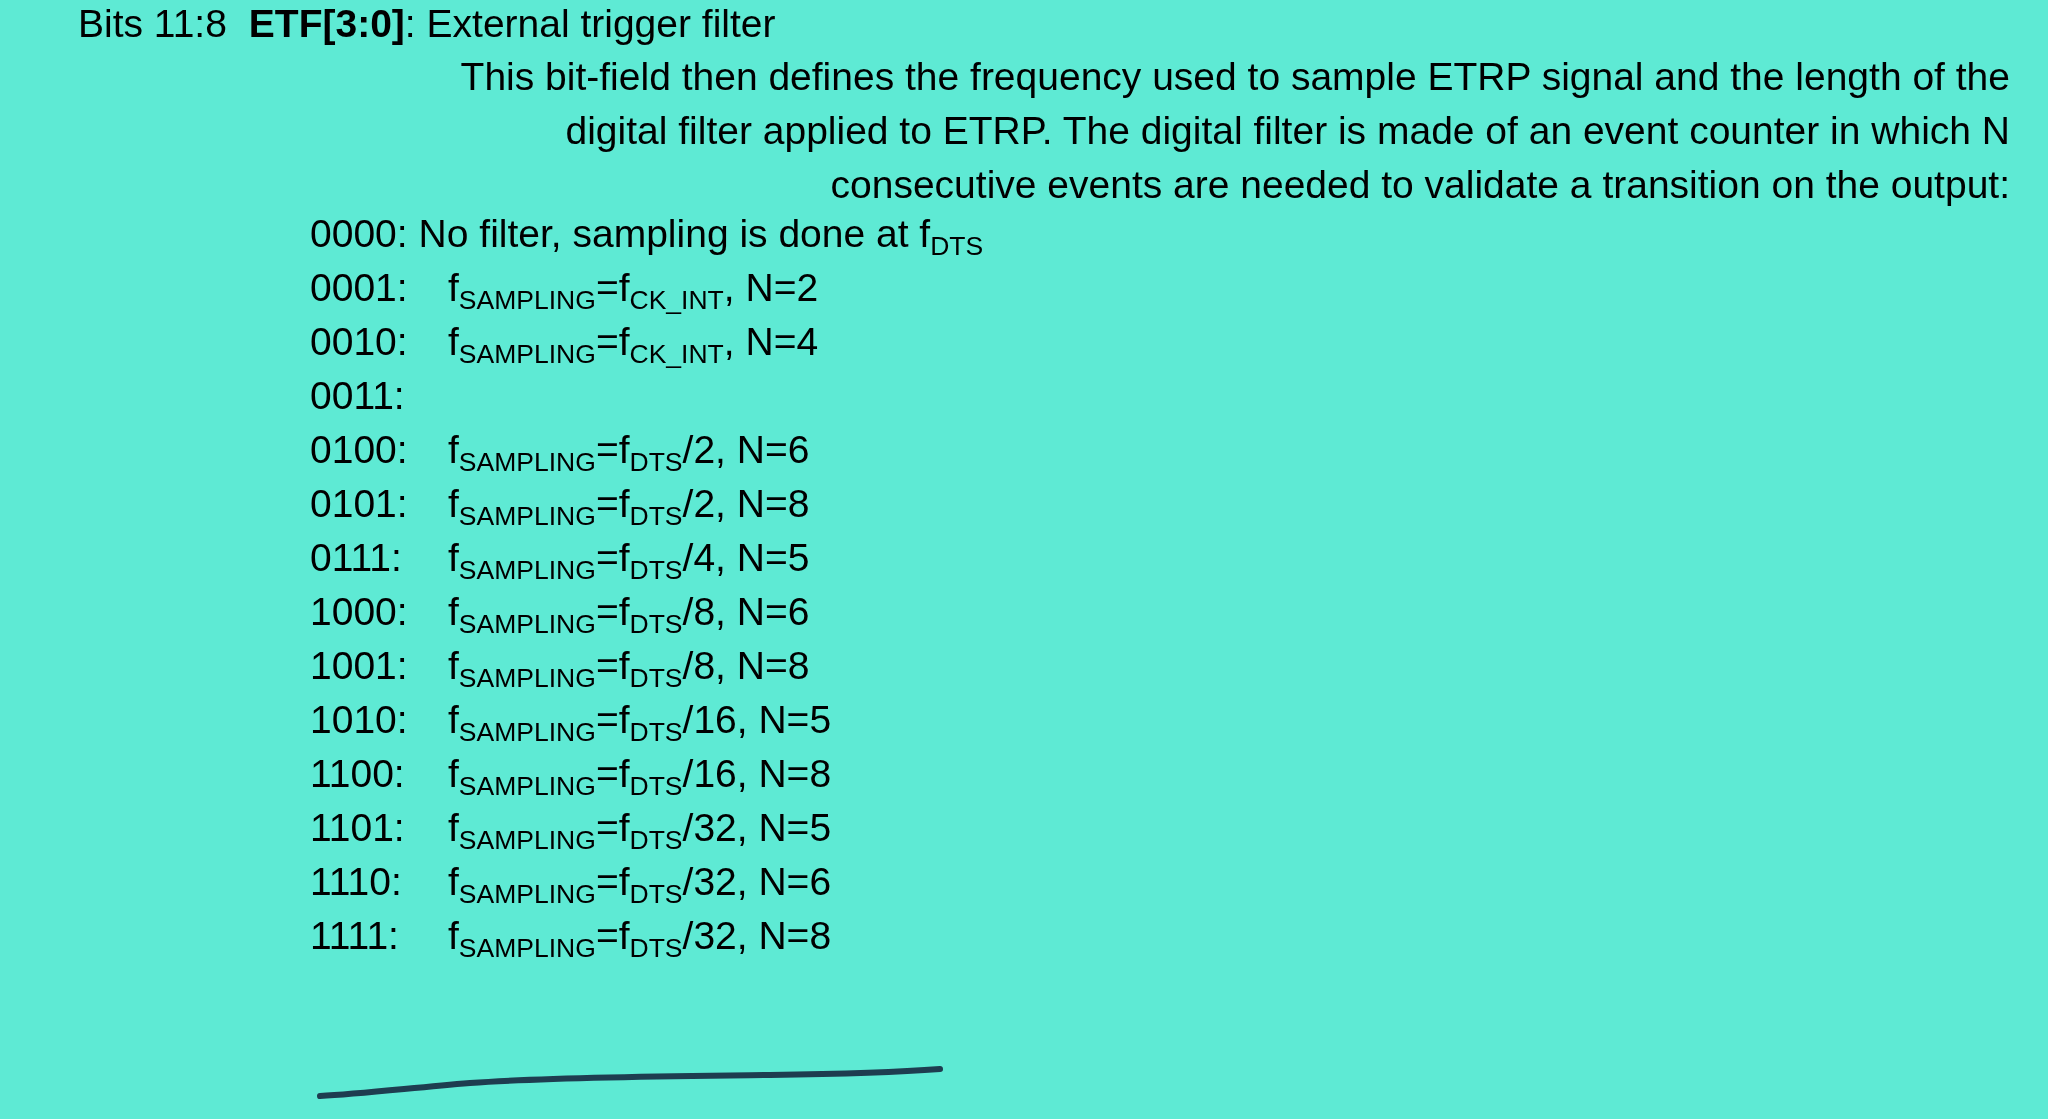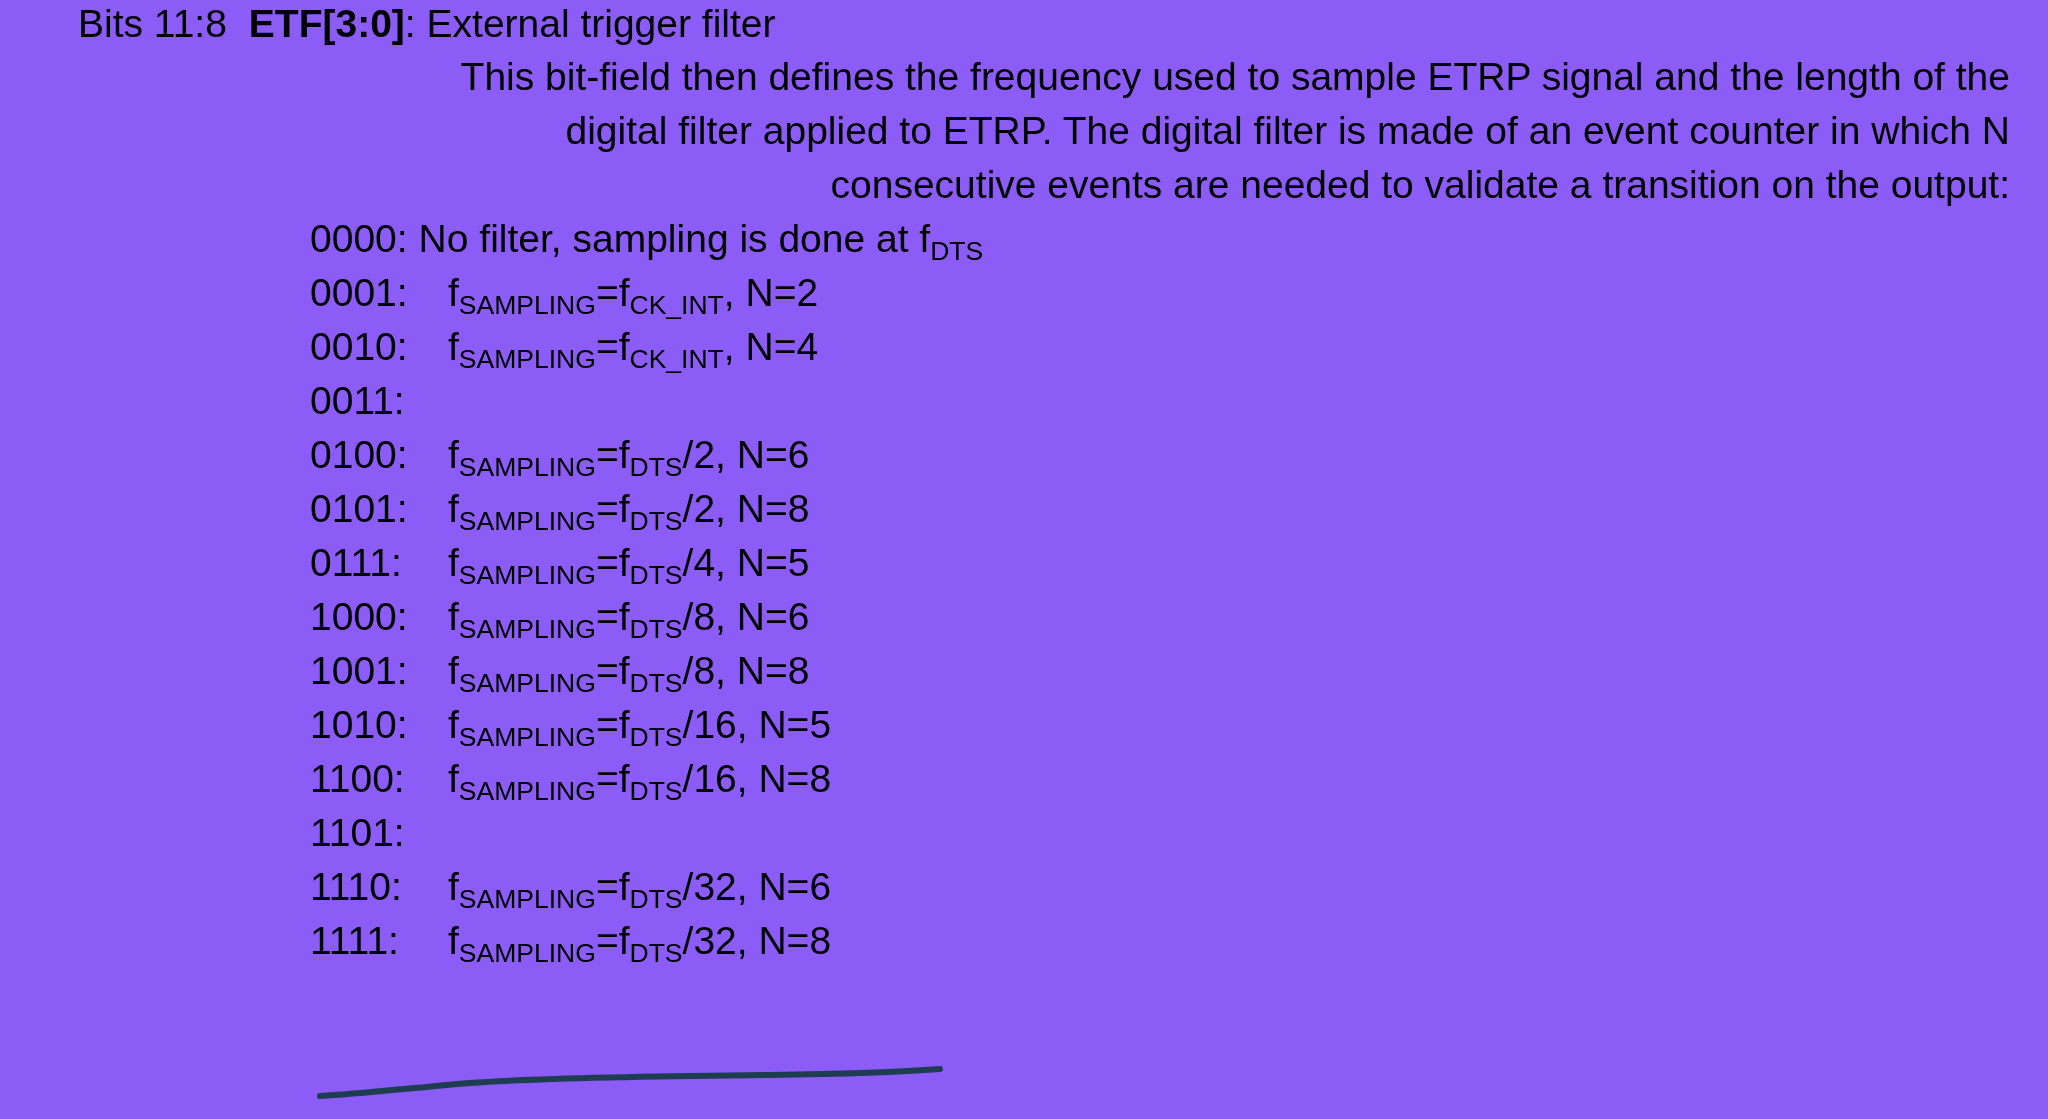--- a/index.html
+++ b/index.html
@@ -4,21 +4,21 @@
 <style>
   html, body {
     margin: 0;
     padding: 0;
     background: #ffffff;
   }
   #page {
     position: relative;
     width: 2048px;
     height: 1119px;
-    background: #8b5cf6;
+    background: #5eead4;
     overflow: hidden;
     font-family: "Liberation Sans", sans-serif;
     color: #000000;
     -webkit-font-smoothing: antialiased;
   }
 
   
   .bits-heading {
     position: absolute;
     left: 78px;
@@ -43,21 +43,21 @@
     font-size: 39px;
     line-height: 54px;
     white-space: nowrap;
     letter-spacing: 0px;
     text-align: right;
   }
 
   
   .enum-row {
     display: flex;
-    align-items: center;
+    align-items: flex-start;
     height: 54px;
     font-size: 39px;
     white-space: nowrap;
   }
   .enum-code {
     width: 138px;
     flex: 0 0 138px;
     font-size: 39px;
   }
   .enum-desc {
@@ -142,20 +142,21 @@
         <div class="enum-row">
           <span class="enum-code">1010:</span>
           <span class="enum-desc"><span>f</span><sub>SAMPLING</sub><span>=f</span><sub>DTS</sub><span>/16, N=5</span></span>
         </div>
         <div class="enum-row">
           <span class="enum-code">1100:</span>
           <span class="enum-desc"><span>f</span><sub>SAMPLING</sub><span>=f</span><sub>DTS</sub><span>/16, N=8</span></span>
         </div>
         <div class="enum-row">
           <span class="enum-code">1101:</span>
+          <span class="enum-desc"><span>f</span><sub>SAMPLING</sub><span>=f</span><sub>DTS</sub><span>/32, N=5</span></span>
         </div>
         <div class="enum-row">
           <span class="enum-code">1110:</span>
           <span class="enum-desc"><span>f</span><sub>SAMPLING</sub><span>=f</span><sub>DTS</sub><span>/32, N=6</span></span>
         </div>
         <div class="enum-row">
           <span class="enum-code">1111:</span>
           <span class="enum-desc"><span>f</span><sub>SAMPLING</sub><span>=f</span><sub>DTS</sub><span>/32, N=8</span></span>
         </div>
       </div>

